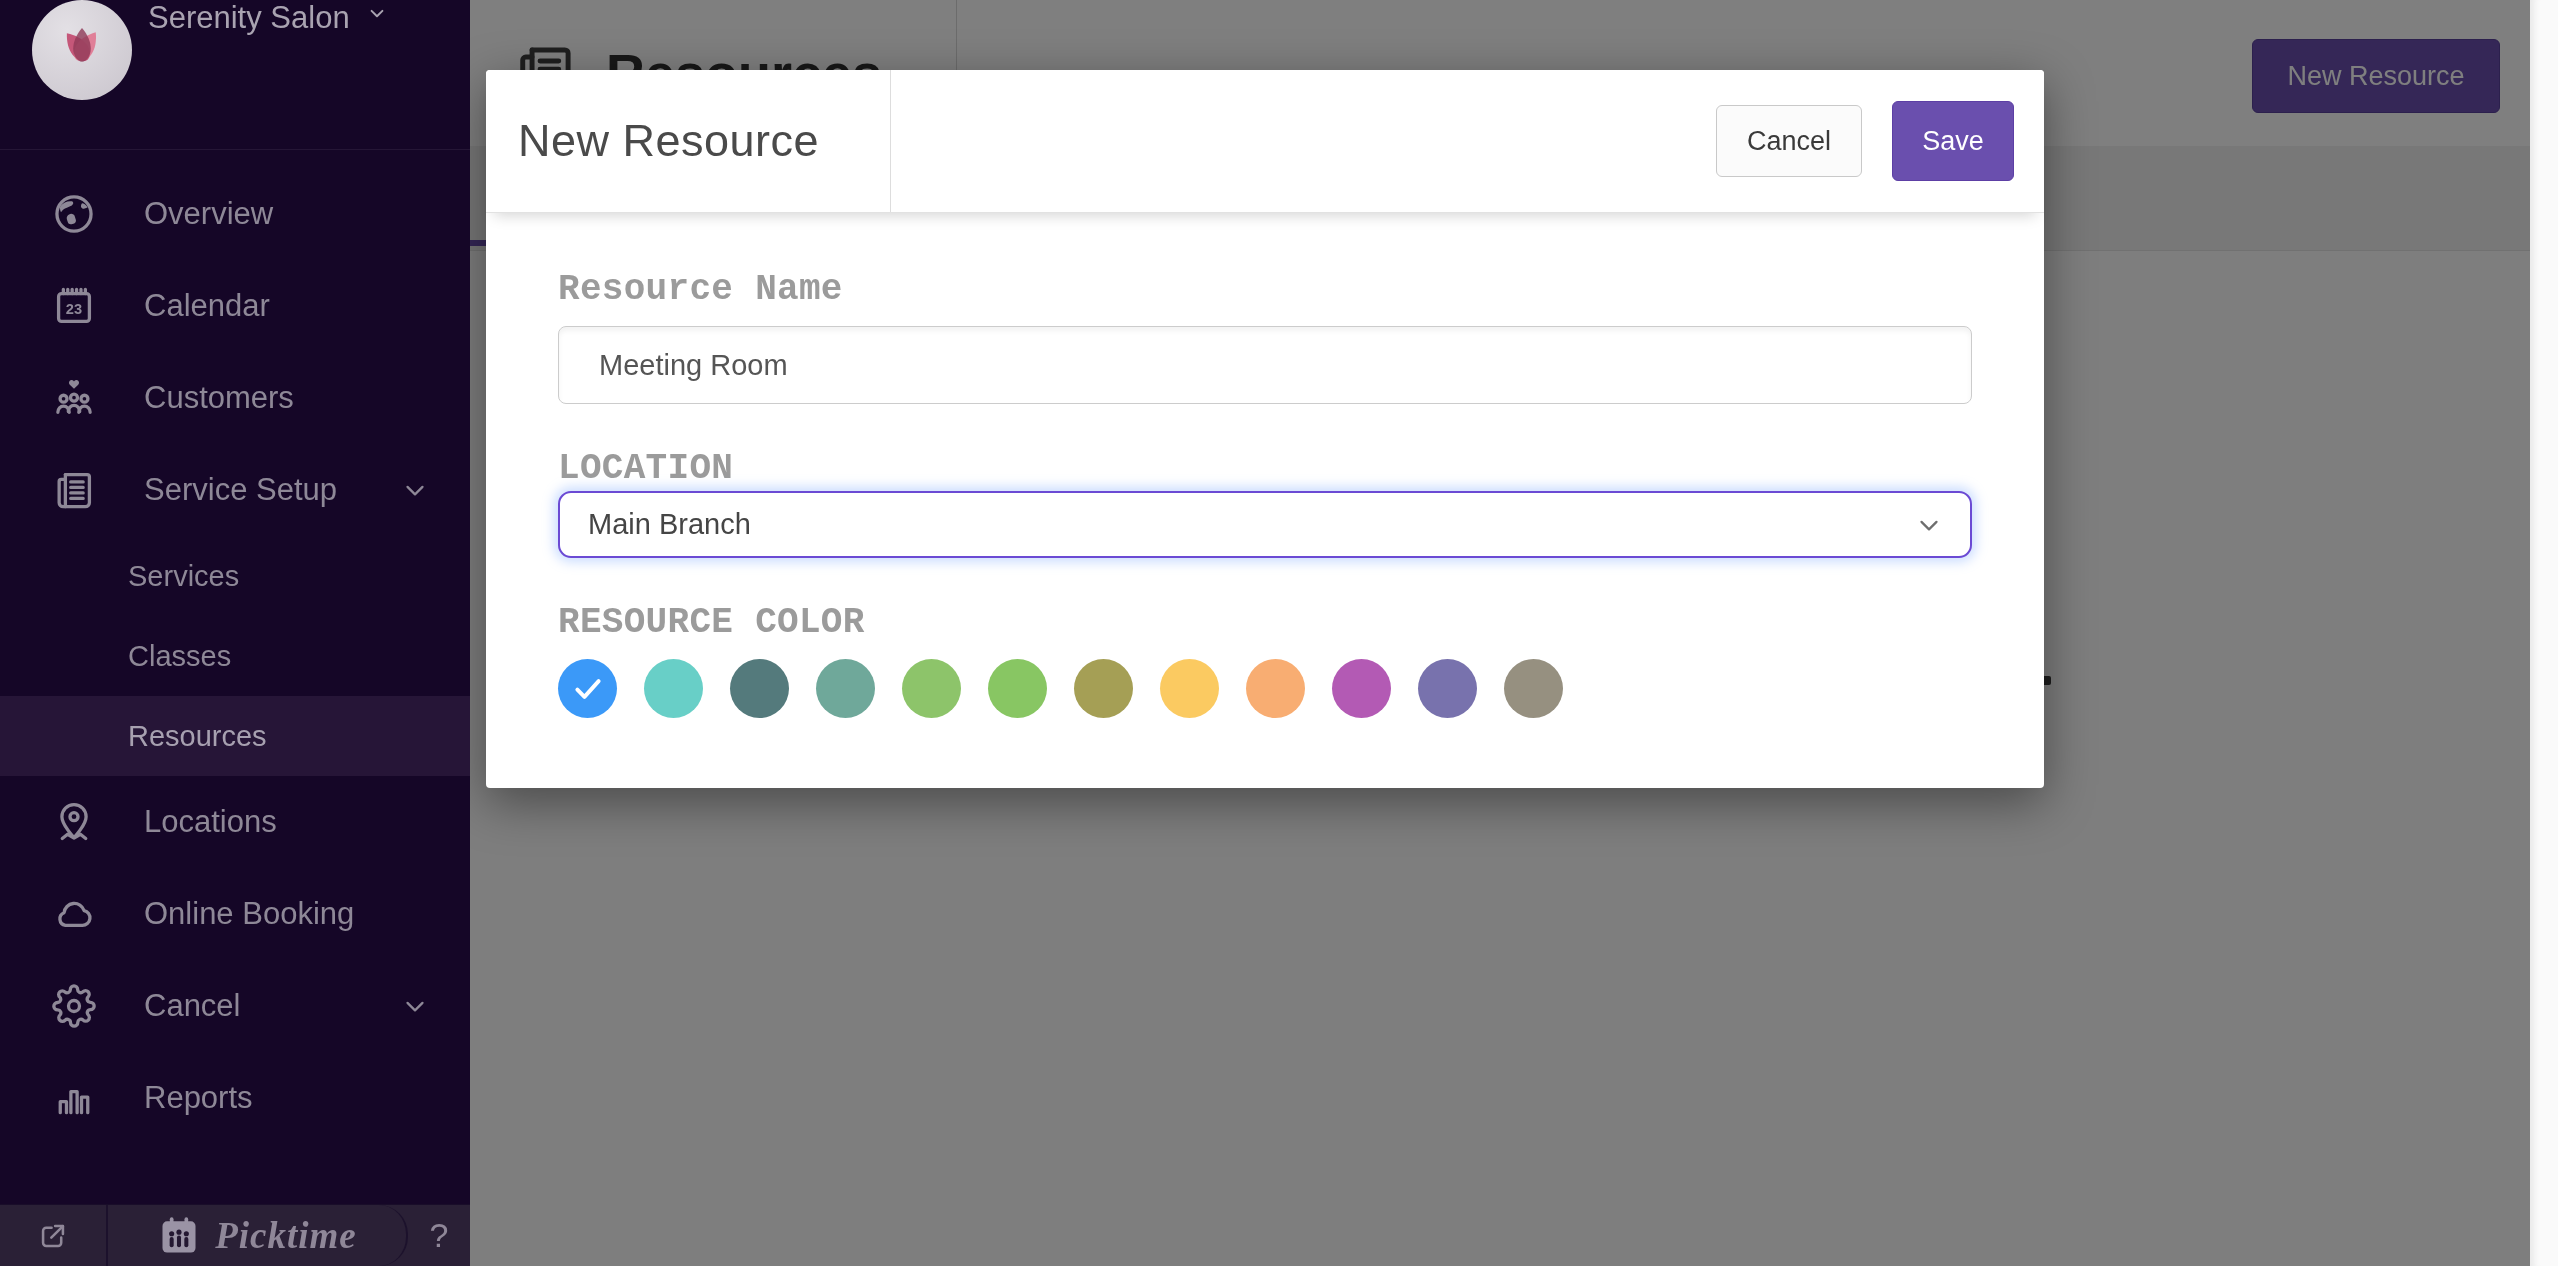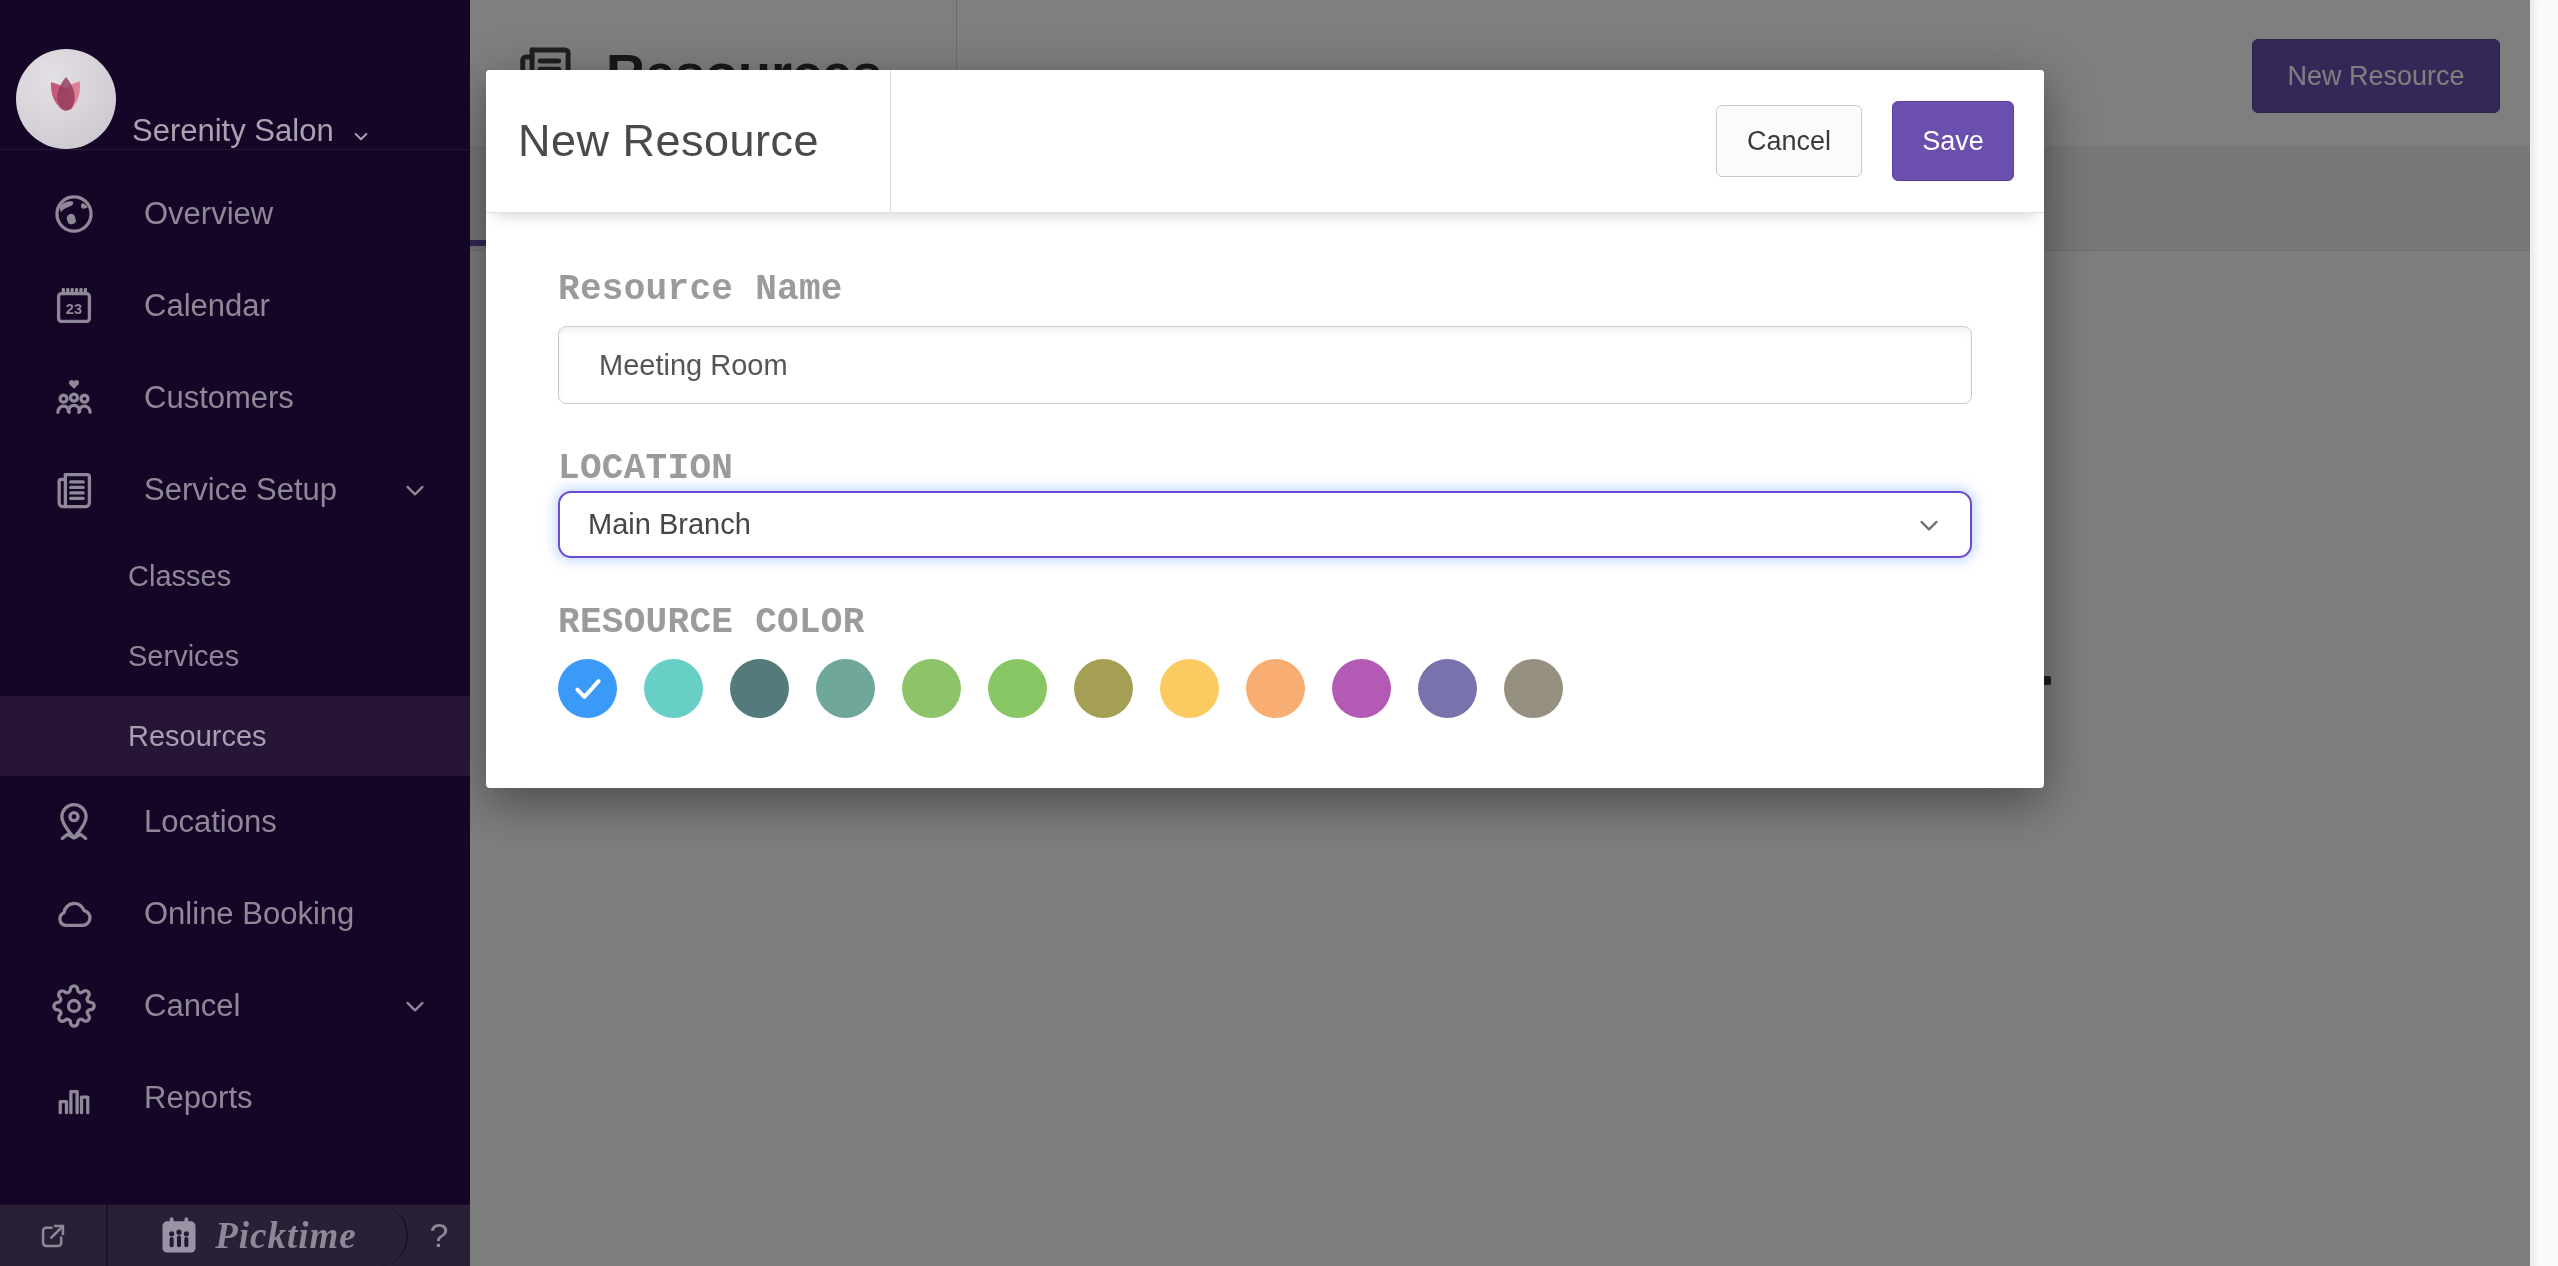--- a/index.html
+++ b/index.html
@@ -16,21 +16,21 @@
   .primary-btn{position:absolute;right:30px;top:39px;width:248px;height:74px;background:#6a4fae;border:1px solid #58409a;border-radius:6px;color:#ffffff;font-size:27px;display:flex;align-items:center;justify-content:center;box-sizing:border-box;}
   .tab-band{position:relative;height:104px;background:#f0f0f0;border-bottom:1px solid #e2e2e2;}
   .tab-indicator{position:absolute;left:0;bottom:4px;width:17px;height:6px;background:#6a4fae;}
 
   .overlay{position:absolute;left:470px;top:0;width:2060px;height:1266px;background:rgba(0,0,0,0.5);z-index:5;}
   .scroll-strip{position:absolute;right:0;top:0;width:28px;height:1266px;background:#fafafa;border-left:1px solid #ececec;box-shadow:inset 8px 0 6px -5px rgba(0,0,0,0.07);z-index:6;box-sizing:border-box;}
   .artifact-dot{position:absolute;left:2042px;top:676px;width:9px;height:9px;border-radius:2px;background:#1d1d1d;z-index:6;}
 
   
   .sidebar{position:absolute;left:0;top:0;width:470px;height:1266px;background:#150627;z-index:20;}
-  .sidebar-header{height:150px;display:flex;align-items:flex-end;padding-left:16px;box-sizing:border-box;border-bottom:1px solid #251636;cursor:pointer;}
+  .sidebar-header{height:150px;display:flex;align-items:flex-start;padding-left:32px;box-sizing:border-box;border-bottom:1px solid #251636;cursor:pointer;}
   .logo-circle{width:100px;height:100px;border-radius:50%;background:radial-gradient(circle at 35% 30%,#e3e0e5,#c9c4cc);display:flex;align-items:center;justify-content:center;flex:0 0 auto;}
   .logo-circle svg{width:62px;height:62px;}
   .org-name{color:#a9a3b1;font-size:31px;margin-left:16px;white-space:nowrap;}
   .org-chevron{margin-left:14px;width:26px;height:26px;color:#a9a3b1;}
 
   .nav{padding-top:18px;}
   .nav-item{position:relative;height:92px;display:flex;align-items:center;padding-left:52px;box-sizing:border-box;color:#8e8897;font-size:31px;cursor:pointer;}
   .nav-item .glyph{width:44px;height:44px;margin-right:48px;flex:0 0 auto;color:#8e8897;}
   .nav-item.sub{height:80px;padding-left:128px;font-size:29px;}
   .nav-item.active{background:#261537;color:#a7a0b0;}
@@ -151,24 +151,24 @@
           <path d="M7.3 3.6v17.5"></path>
           <path d="M10.2 7.6h6.8M10.2 10.6h6.8M10.2 13.6h6.8M10.2 16.6h6.8"></path>
         </svg>
         <span class="nav-label">Service Setup</span>
         <svg class="item-chevron stroke" viewBox="0 0 24 24">
             <polyline points="6 9.5 12 15.5 18 9.5"></polyline>
           </svg>
       </div>
 
       <div class="nav-item sub">
+        <span class="nav-label">Services</span>
+      </div>
+      <div class="nav-item sub">
         <span class="nav-label">Classes</span>
-      </div>
-      <div class="nav-item sub">
-        <span class="nav-label">Services</span>
       </div>
       <div class="nav-item sub active">
         <span class="nav-label">Resources</span>
       </div>
 
 
       <div class="nav-item">
         <svg class="glyph stroke" viewBox="0 0 24 24">
           <path d="M12 2.5a6.6 6.6 0 0 1 6.6 6.6c0 4.4-6.6 11.4-6.6 11.4S5.4 13.5 5.4 9.1A6.6 6.6 0 0 1 12 2.5z"></path>
           <circle cx="12" cy="9.1" r="2.2"></circle>

